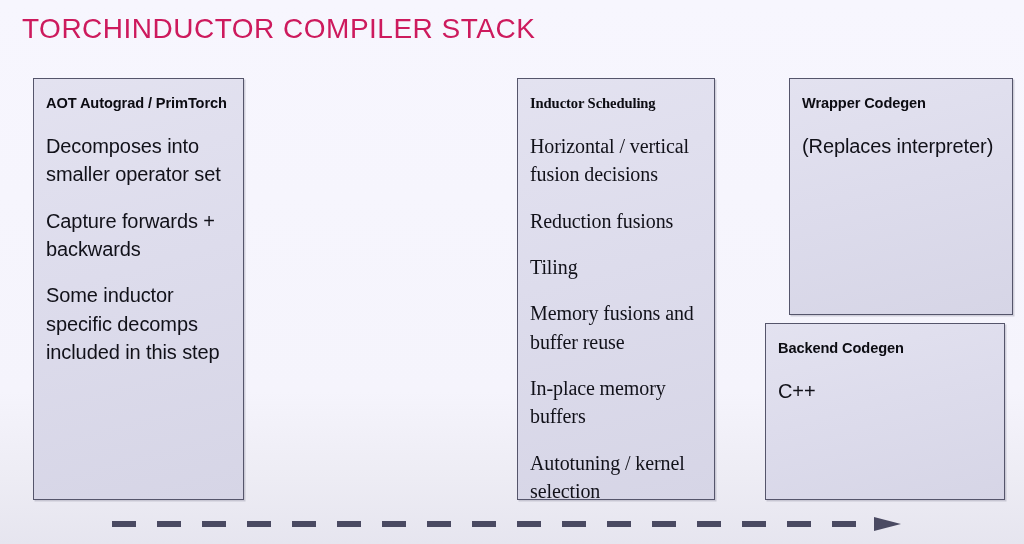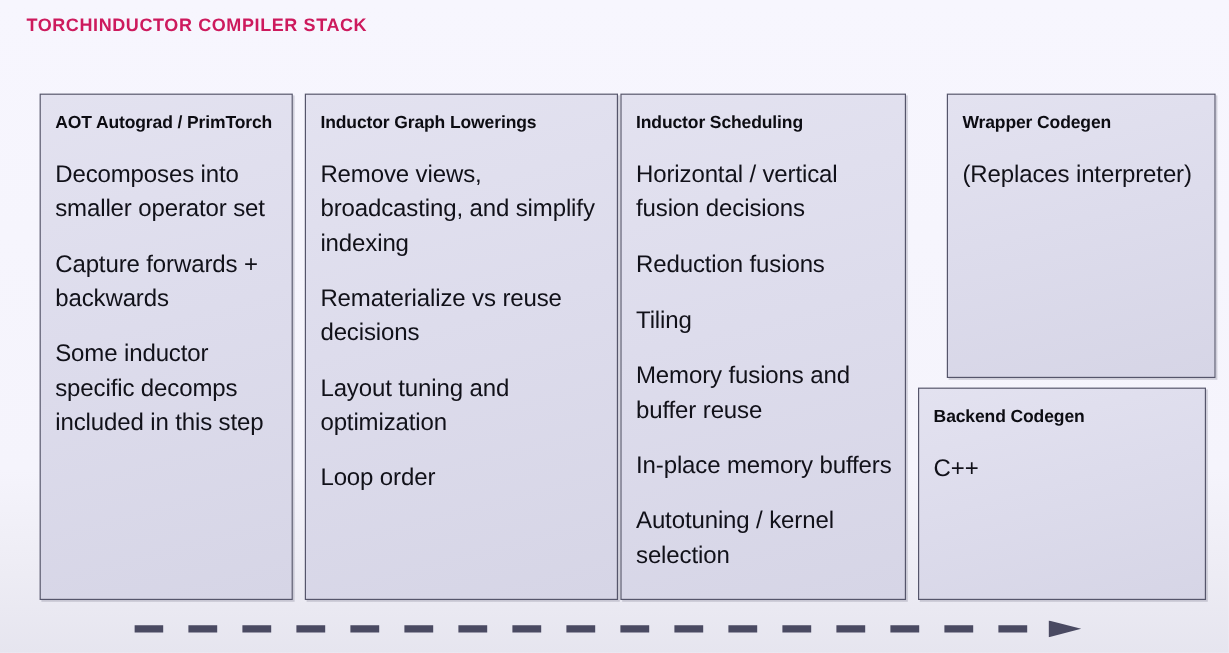--- a/index.html
+++ b/index.html
@@ -19,23 +19,23 @@
     height: 544px;
     background: linear-gradient(180deg, #f7f6fe 0%, #f5f4fc 72%, #edecf4 88%, #e6e5ef 100%);
     box-sizing: border-box;
   }
 
   
   #title {
     position: absolute;
     left: 22px;
     top: 13px;
-    font-size: 15px;
+    font-size: 28px;
     letter-spacing: 0.5px;
-    font-weight: 700;
+    font-weight: 400;
     color: #cd1a5d;
     white-space: nowrap;
   }
 
   
   #columns {
     position: absolute;
     left: 33px;
     top: 78px;
     width: 956px;
@@ -65,21 +65,21 @@
     font-weight: 400;
     color: #111119;
     line-height: 1.42;
     margin: 18px 0 0 0;
     letter-spacing: -0.1px;
   }
 
   
   #col-aot        { left: 0px;   top: 0px;   width: 211px; height: 422px; }
   #col-lowerings  { left: 221px; top: 0px;   width: 261px; height: 422px; }
-  #col-scheduling { left: 484px; top: 0px;   width: 238px; height: 422px; }
+  #col-scheduling { left: 484px; top: 0px;   width: 198px; height: 422px; font-family: Liberation Serif, serif; }
   #col-wrapper    { left: 732px; top: 0px;   width: 224px; height: 237px; margin-left: 24px; }
   #col-backend    { left: 732px; top: 245px; width: 240px; height: 177px; }
 
   
   #arrow {
     position: absolute;
     left: 112px;
     top: 517px;
     width: 790px;
     height: 14px;
@@ -94,27 +94,20 @@
 
   <div id="columns">
 
     <div class="box" id="col-aot">
       <p class="box-title">AOT Autograd / PrimTorch</p>
       <p class="box-line">Decomposes into smaller operator set</p>
       <p class="box-line">Capture forwards + backwards</p>
       <p class="box-line">Some inductor specific decomps included in this step</p>
     </div>
 
-    <div class="box" id="col-lowerings">
-      <p class="box-title">Inductor Graph Lowerings</p>
-      <p class="box-line">Remove views, broadcasting, and simplify indexing</p>
-      <p class="box-line">Rematerialize vs reuse decisions</p>
-      <p class="box-line">Layout tuning and optimization</p>
-      <p class="box-line">Loop order</p>
-    </div>
 
     <div class="box" id="col-scheduling">
       <p class="box-title">Inductor Scheduling</p>
       <p class="box-line">Horizontal / vertical fusion decisions</p>
       <p class="box-line">Reduction fusions</p>
       <p class="box-line">Tiling</p>
       <p class="box-line">Memory fusions and buffer reuse</p>
       <p class="box-line">In-place memory buffers</p>
       <p class="box-line">Autotuning / kernel selection</p>
     </div>

